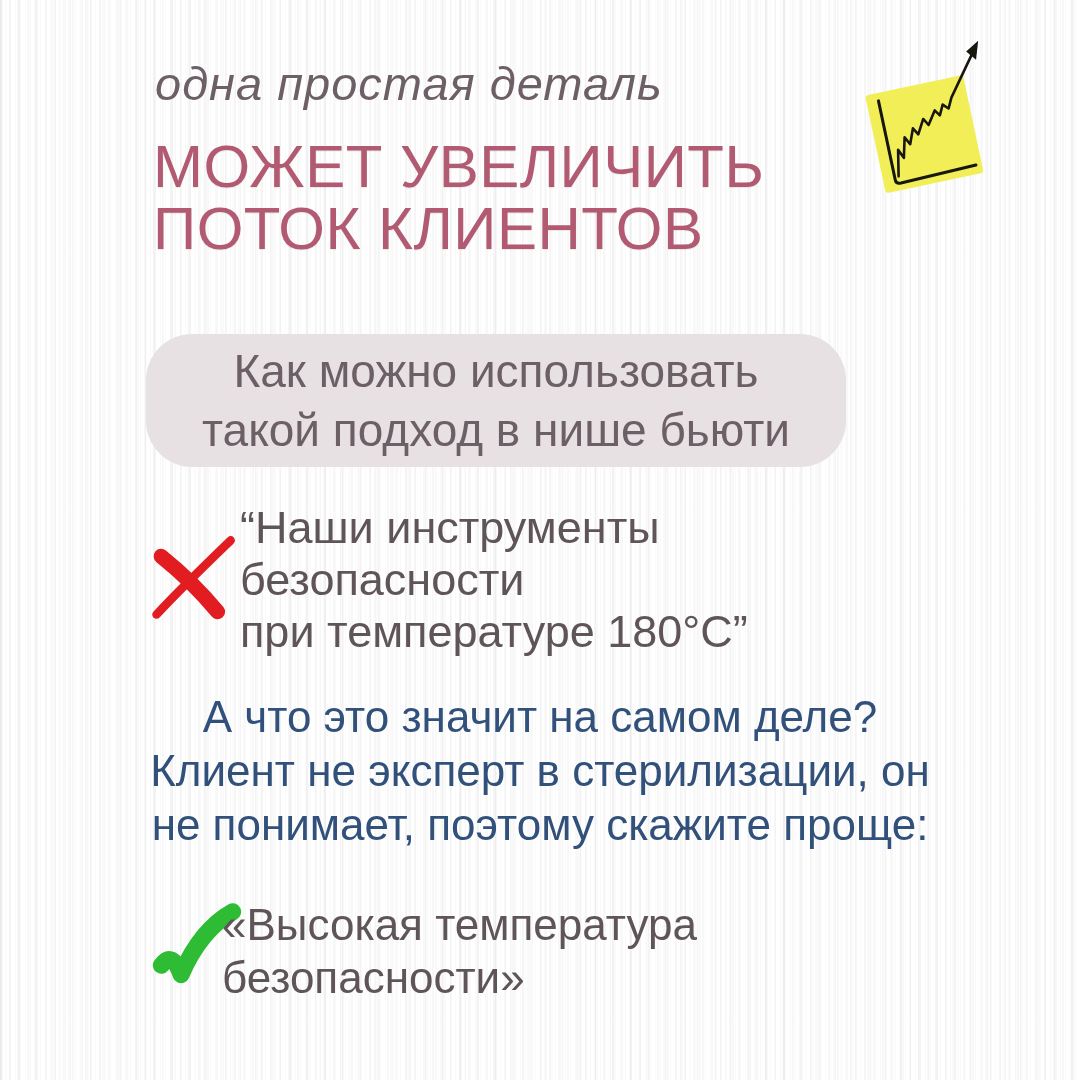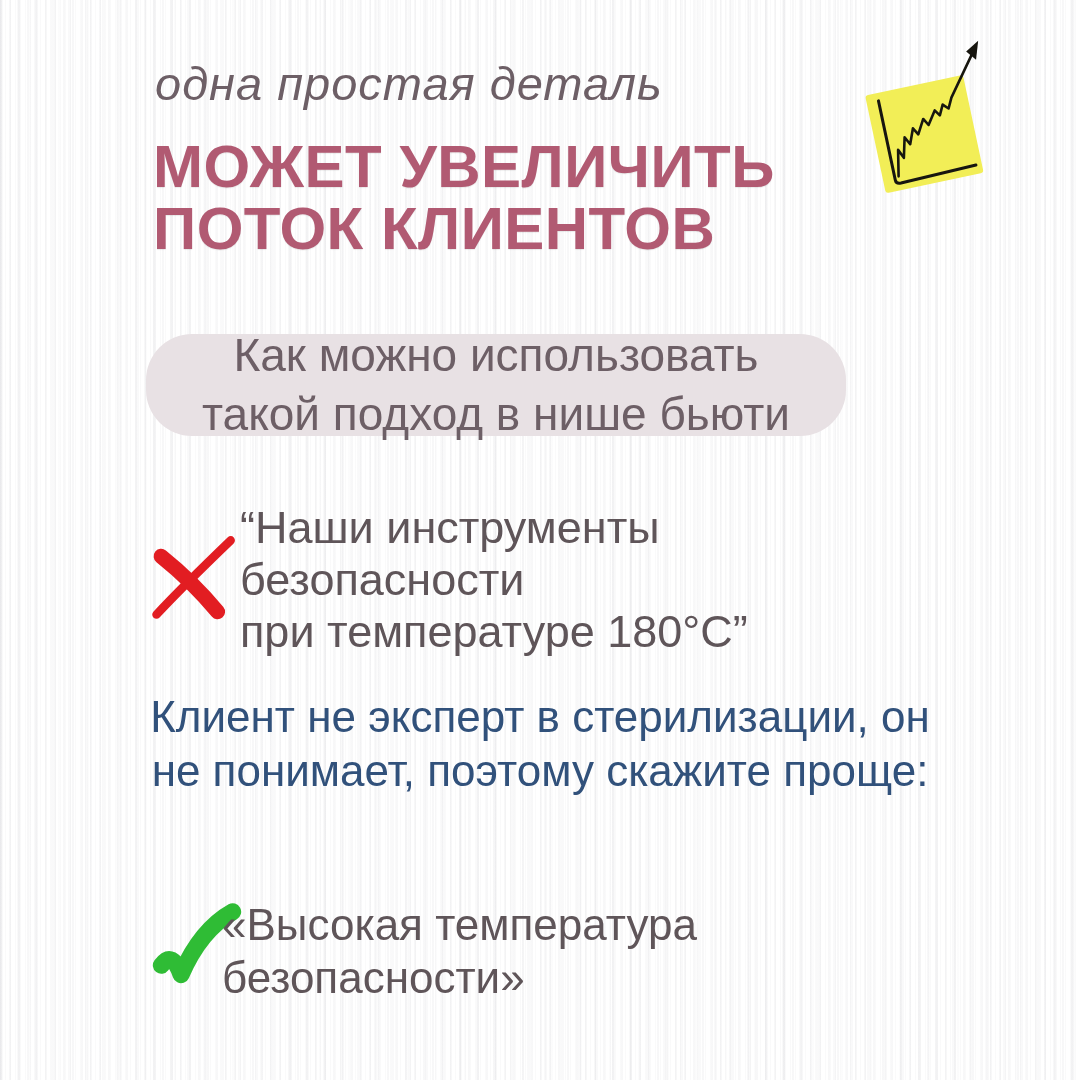--- a/index.html
+++ b/index.html
@@ -20,34 +20,34 @@
 
   .eyebrow {
     position:absolute; left:155px; top:56px;
     font-size:47px; letter-spacing:1px;
     color:var(--eyebrow_text, #6d5f66);
     font-style:italic;
   }
 
   .title {
     position:absolute; left:153px; top:136px;
-    font-size:60px; font-weight:700; line-height:62px;
+    font-size:60px; font-weight:400; line-height:62px;
     letter-spacing:0.5px;
     color:var(--title_text, #b15a72);
     text-shadow:0 1px 1px rgba(0,0,0,0.08);
   }
 
   .sticky-note-svg {
     position:absolute; left:845px; top:22px;
     width:170px; height:180px; overflow:visible;
   }
 
   .subtitle-box {
     position:absolute; left:146px; top:334px;
-    width:700px; height:102px;
+    width:700px; height:133px;
     background:var(--box_bg, #e8e1e4);
     border-radius:46px;
     display:flex; flex-direction:column;
     align-items:center; justify-content:center;
     text-align:center;
     font-size:46px; line-height:59px;
     color:var(--eyebrow_text, #6d5f66);
   }
 
   .cross-icon-svg {
@@ -111,20 +111,21 @@
     <path d="M88 11 C62 36 35 62 9 90" fill="none" stroke-width="9" stroke="#e21d22" style="stroke:var(--cross_red, #e21d22)" stroke-linecap="round"></path>
   </svg>
 
   <div class="wrong-text">
     <div>“Наши инструменты</div>
     <div>безопасности</div>
     <div>при температуре 180°С”</div>
   </div>
 
   <div class="explain-text">
+    <div>А что это значит на самом деле?</div>
     <div>Клиент не эксперт в стерилизации, он</div>
     <div>не понимает, поэтому скажите проще:</div>
   </div>
 
   <svg class="check-icon-svg" viewBox="0 0 100 110" xmlns="http://www.w3.org/2000/svg">
     <path d="M12 66 Q24 50 33 76 Q54 28 88 9" fill="none" stroke-width="18" stroke="#2fbc35" style="stroke:var(--check_green, #2fbc35)" stroke-linecap="round" stroke-linejoin="round"></path>
   </svg>
 
   <div class="right-text">
     <div>«Высокая температура</div>

